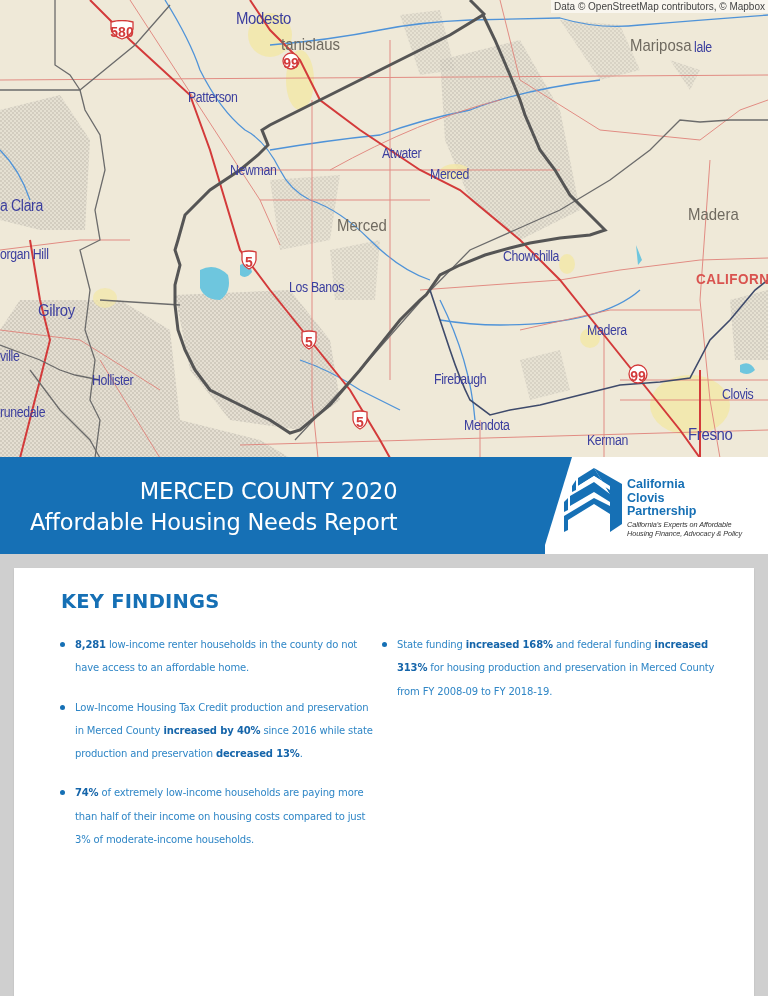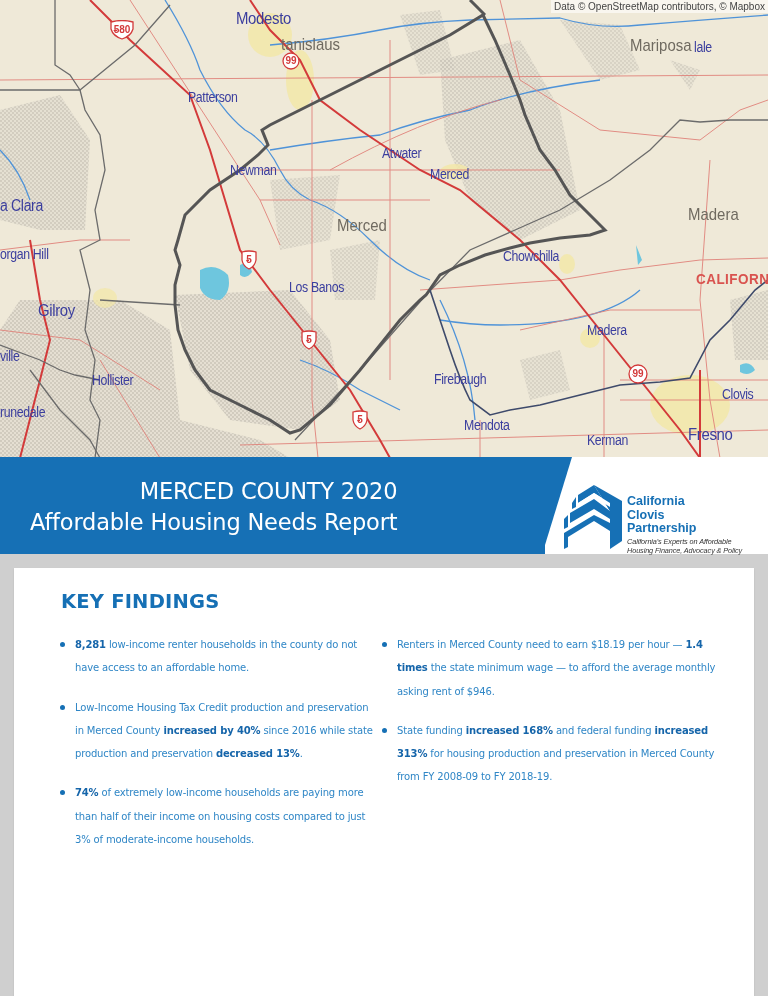--- a/index.html
+++ b/index.html
@@ -8,29 +8,29 @@
 
   
   .map { position: absolute; left: 0; top: 0; width: 768px; height: 458px; background: #efe9d8; overflow: hidden; }
   .map svg { position: absolute; left: 0; top: 0; }
   .map-label { position: absolute; font-family: "Liberation Sans", sans-serif; font-stretch: condensed; white-space: nowrap; line-height: 1; }
   .lbl-city { color: #3b3e9e; font-size: 14px; letter-spacing: -0.4px; transform: scaleX(0.88); transform-origin: left top; }
   .lbl-city.big { font-size: 17px; }
   .lbl-county { color: #6f6a60; font-size: 17px; transform: scaleX(0.88); transform-origin: left top; }
   .lbl-state { color: #d9534f; font-size: 15px; font-weight: bold; letter-spacing: 0.5px; transform: scaleX(0.9); transform-origin: left top; }
   .attribution { position: absolute; top: 0; right: 0; background: rgba(255,255,255,0.6); font-family: "Liberation Sans", sans-serif; font-size: 10px; color: #444; padding: 1px 3px; }
-  .shield { position: absolute; font-family: "Liberation Sans", sans-serif; font-size: 10px; font-weight: bold; color: #d33a3a; text-align: center; text-decoration: underline; }
+  .shield { position: absolute; font-family: "Liberation Sans", sans-serif; font-size: 14px; font-weight: bold; color: #d33a3a; text-align: center; text-decoration: underline; }
 
   
   .banner { position: absolute; left: 0; top: 457px; width: 768px; height: 97px; }
   .banner-blue { position: absolute; left: 0; top: 0; width: 768px; height: 97px; background: #1670b5; }
   .banner-white { position: absolute; top: 0; left: 0; width: 768px; height: 97px; background: #fff;
     clip-path: polygon(572px 0, 768px 0, 768px 97px, 545px 97px, 545px 88px); }
   .banner-title { position: absolute; left: 30px; top: 19px; color: #fff; font-family: "DejaVu Sans", sans-serif; font-size: 22.5px; line-height: 31px; font-weight: normal; letter-spacing: -0.2px; }
-  .logo { position: absolute; left: 560px; top: 26px; width: 205px; height: 80px; }
+  .logo { position: absolute; left: 560px; top: 9px; width: 205px; height: 80px; }
   .logo-mark { position: absolute; left: 0; top: 0; }
   .logo-name { position: absolute; left: 67px; top: 12px; color: #1670b5; font-family: "Liberation Sans", sans-serif; font-weight: bold; font-size: 12.5px; line-height: 13.5px; }
   .logo-tag { position: absolute; left: 67px; top: 54px; color: #333; font-family: "Liberation Sans", sans-serif; font-style: italic; font-size: 7.3px; line-height: 9px; letter-spacing: -0.1px; white-space: nowrap; }
 
   
   .card { position: absolute; left: 14px; top: 568px; width: 740px; height: 477px; background: #fff; box-shadow: 0 1px 2px rgba(0,0,0,0.1); }
   .kf-heading { position: absolute; left: 47px; top: 22px; color: #1670b5; font-family: "DejaVu Sans", sans-serif; font-weight: bold; font-size: 19.5px; letter-spacing: 0.2px; }
   .col { position: absolute; top: 65px; list-style: none; }
   .col.left { left: 46px; width: 320px; }
   .col.right { left: 368px; width: 340px; }
@@ -229,17 +229,16 @@
 </div>
 
 <div class="card">
   <h2 class="kf-heading">KEY FINDINGS</h2>
   <ul class="col left">
       <li class="finding"><span class="dot"></span><b>8,281</b> low-income renter households in the county do not have access to an affordable home.</li>
       <li class="finding"><span class="dot"></span>Low-Income Housing Tax Credit production and preservation in Merced County <b>increased by 40%</b> since 2016 while state production and preservation <b>decreased 13%</b>.</li>
       <li class="finding"><span class="dot"></span><b>74%</b> of extremely low-income households are paying more than half of their income on housing costs compared to just 3% of moderate-income households.</li>
     </ul>
   <ul class="col right">
-      <li class="finding"><span class="dot"></span>Renters in Merced County need to earn $18.19 per hour — <b>1.4 times</b> the state minimum wage — to afford the average monthly asking rent of $946.</li>
       <li class="finding"><span class="dot"></span>State funding <b>increased 168%</b> and federal funding <b>increased 313%</b> for housing production and preservation in Merced County from FY 2008-09 to FY 2018-19.</li>
     </ul>
   <div class="date">MAY 2020</div>
 </div>
 
 </body></html>

